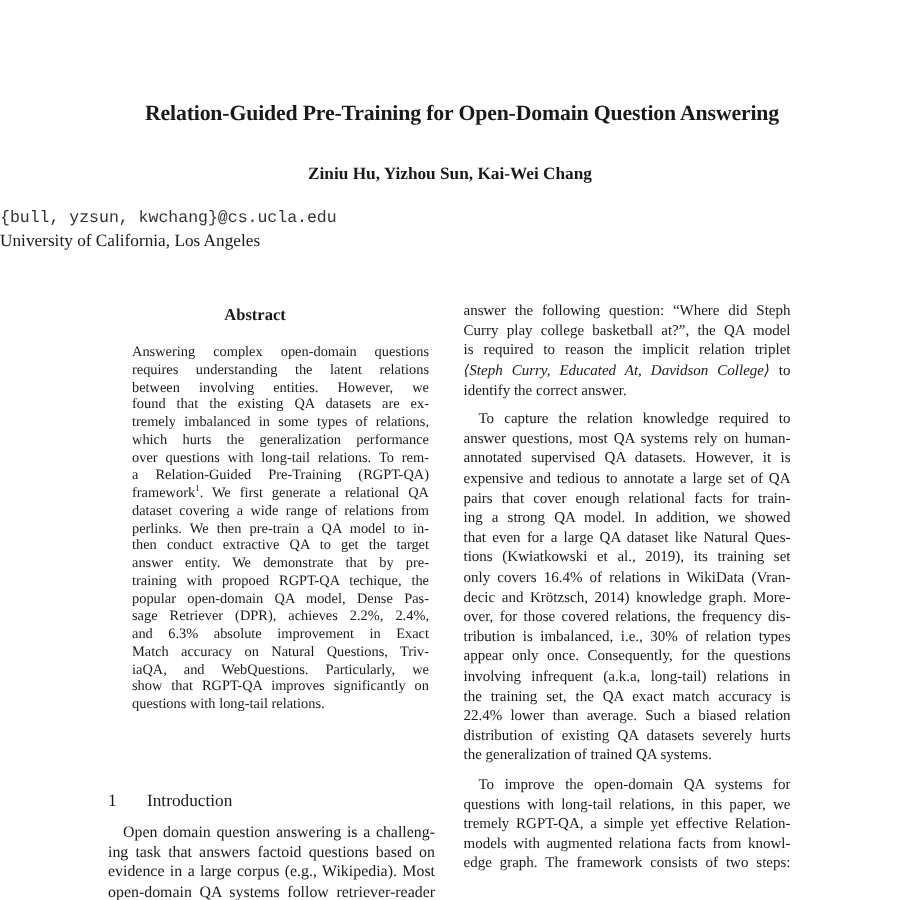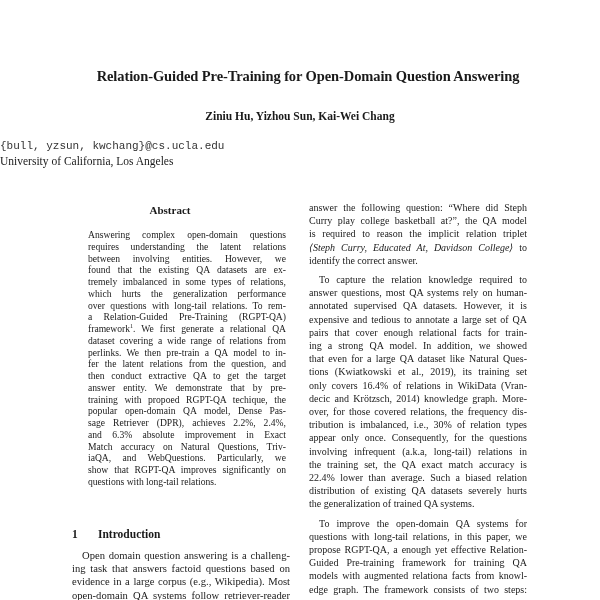--- a/index.html
+++ b/index.html
@@ -11,21 +11,21 @@
              font-weight:bold; font-size:11.5px; }
   .affil { position:absolute; top:125px; left:0; width:527px; text-align:left; font-size:11.5px;margin-top:30px; }
   .email { position:absolute; top:140px; left:0; width:488px; text-align:left;
            font-family:"Liberation Mono", "DejaVu Sans Mono", monospace; font-size:11px; color:#333; }
   .abs-head { position:absolute; top:204px; left:40px; width:260px; text-align:center;
               font-weight:bold; font-size:11px; }
   .abstract { position:absolute; top:229px; left:88px; width:198px; font-size:9.6px;
               line-height:11.75px; text-align:justify; }
   .abstract .ln { display:block; text-align:justify; text-align-last:justify; white-space:nowrap; }
   .abstract .ln.last { text-align-last:left; }
-  .sec-head { position:absolute; top:528px; left:72px; font-weight:bold; font-size:11.5px; }
+  .sec-head { position:absolute; top:528px; left:72px; font-weight:normal; font-size:11.5px; }
   .sec-head .num { display:inline-block; width:26px; }
   .intro { position:absolute; top:549px; left:72px; width:218px; font-size:10.6px; line-height:13.2px; }
   .ln { display:block; text-align:justify; text-align-last:justify; white-space:nowrap; overflow:hidden; }
   .ln.last { text-align-last:left; }
   .ln.indent { text-indent:10px; }
   .right { position:absolute; top:201px; left:309px; width:218px; font-size:10px; line-height:13.2px; }
   .right .gap { height:6px; }
   sup { font-size:6px; vertical-align:4px; line-height:0; }
   i { font-style:italic; }
 </style>
@@ -43,21 +43,20 @@
   <span class="ln">requires understanding the latent relations</span>
   <span class="ln">between involving entities.   However, we</span>
   <span class="ln">found that the existing QA datasets are ex-</span>
   <span class="ln">tremely imbalanced in some types of relations,</span>
   <span class="ln">which hurts the generalization performance</span>
   <span class="ln">over questions with long-tail relations. To rem-</span>
   <span class="ln">a Relation-Guided Pre-Training (RGPT-QA)</span>
   <span class="ln"><span>framework</span><sup>1</sup><span>. We first generate a relational QA</span></span>
   <span class="ln">dataset covering a wide range of relations from</span>
   <span class="ln">perlinks. We then pre-train a QA model to in-</span>
-  <span class="ln">fer the latent relations from the question, and</span>
   <span class="ln">then conduct extractive QA to get the target</span>
   <span class="ln">answer entity.   We demonstrate that by pre-</span>
   <span class="ln">training with propoed RGPT-QA techique, the</span>
   <span class="ln">popular open-domain QA model, Dense Pas-</span>
   <span class="ln">sage Retriever (DPR), achieves 2.2%, 2.4%,</span>
   <span class="ln">and 6.3% absolute improvement in Exact</span>
   <span class="ln">Match accuracy on Natural Questions, Triv-</span>
   <span class="ln">iaQA, and WebQuestions.   Particularly, we</span>
   <span class="ln">show that RGPT-QA improves significantly on</span>
   <span class="ln last">questions with long-tail relations.</span>
@@ -94,17 +93,16 @@
   <span class="ln">tribution is imbalanced, i.e., 30% of relation types</span>
   <span class="ln">appear only once. Consequently, for the questions</span>
   <span class="ln">involving infrequent (a.k.a, long-tail) relations in</span>
   <span class="ln">the training set, the QA exact match accuracy is</span>
   <span class="ln">22.4% lower than average. Such a biased relation</span>
   <span class="ln">distribution of existing QA datasets severely hurts</span>
   <span class="ln last">the generalization of trained QA systems.</span>
   <div class="gap"></div>
   <span class="ln indent">To improve the open-domain QA systems for</span>
   <span class="ln">questions with long-tail relations, in this paper, we</span>
-  <span class="ln">propose RGPT-QA, a enough yet effective Relation-</span>
-  <span class="ln">Guided Pre-training framework for training QA</span>
+  <span class="ln">tremely RGPT-QA, a simple yet effective Relation-</span>
   <span class="ln">models with augmented relationa facts from knowl-</span>
   <span class="ln">edge graph. The framework consists of two steps:</span>
 </div>
 
 </body></html>

